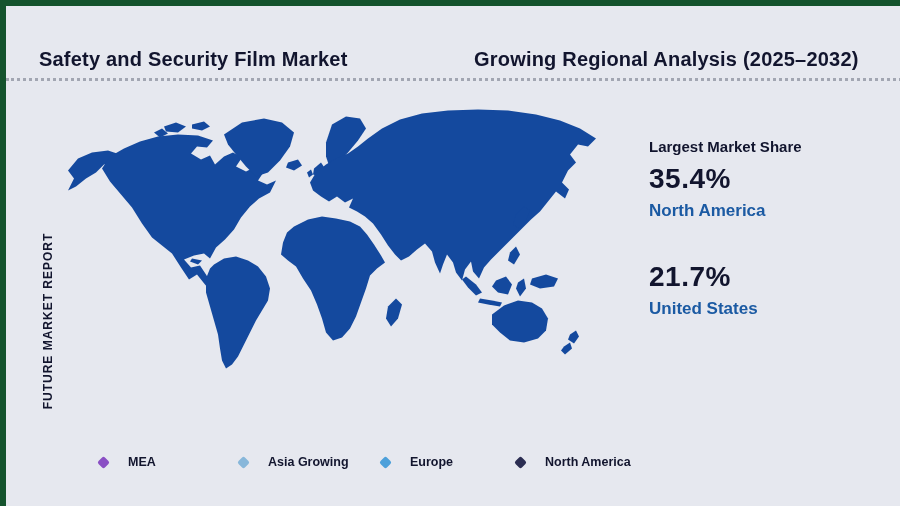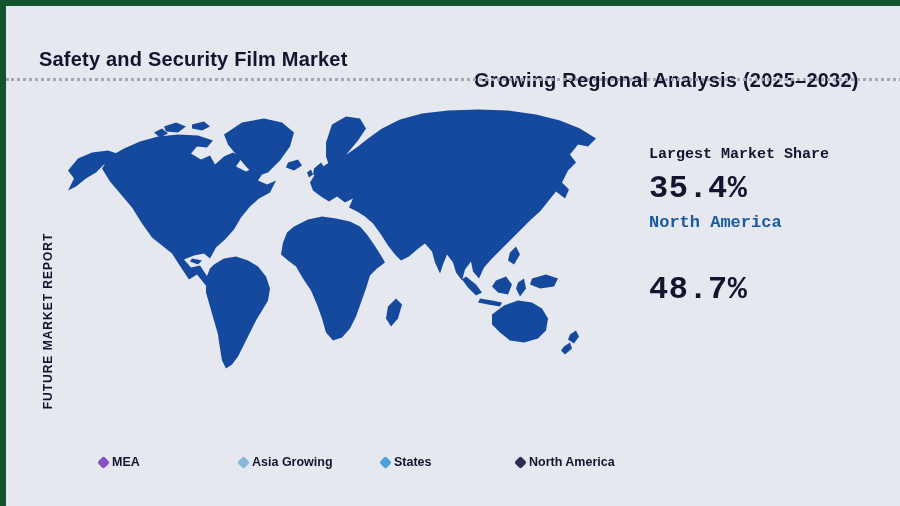--- a/index.html
+++ b/index.html
@@ -3,34 +3,34 @@
 <meta charset="utf-8">
 <style>
   html,body{margin:0;padding:0;background:#c9cbd3;}
   .frame{
     position:relative;width:896px;height:502px;margin:0 auto;
     background:#e6e8ef;border:6px solid #14532d;overflow:hidden;
     font-family:"Liberation Sans",sans-serif;color:#12152e;
   }
   .title{position:absolute;top:42px;font-size:20px;font-weight:800;letter-spacing:.2px;white-space:nowrap;}
   .title-left{left:33px;}
-  .title-right{left:468px;margin-top:21px;}
+  .title-right{left:468px;}
   .dotted-divider{position:absolute;top:72px;left:0;width:100%;border-top:3px dotted #a2a6b2;}
   .brand{
     position:absolute;top:315px;left:42px;transform:translate(-50%,-50%) rotate(-90deg);
     transform-origin:center;white-space:nowrap;font-size:12px;font-weight:800;letter-spacing:1px;
   }
   .map-wrap{position:absolute;left:58px;top:98px;width:545px;height:295px;}
-  .stats{position:absolute;left:643px;top:140px;width:240px;font-family:Liberation Mono, monospace;}
+  .stats{position:absolute;left:643px;top:132px;width:240px;}
   .stat-block{margin-bottom:42px;}
   .stat-label{font-size:15px;font-weight:800;margin-bottom:10px;white-space:nowrap;}
-  .stat-value{font-size:32px;font-weight:800;letter-spacing:.5px;line-height:1;margin-bottom:8px;}
+  .stat-value{font-size:28px;font-weight:800;letter-spacing:.5px;line-height:1;margin-bottom:8px;}
   .stat-region{font-size:17px;font-weight:800;color:#1b5aa3;white-space:nowrap;}
   .legend{position:absolute;left:0;top:446px;width:100%;height:24px;}
-  .legend-item{position:absolute;display:flex;align-items:center;gap:4px;height:20px;}
+  .legend-item{position:absolute;display:flex;align-items:center;gap:20px;height:20px;}
   .legend-item:nth-child(1){left:93px;}
   .legend-item:nth-child(2){left:233px;}
   .legend-item:nth-child(3){left:375px;}
   .legend-item:nth-child(4){left:510px;}
   .legend-item:nth-child(5){left:650px;}
   .legend-dot{width:9px;height:9px;border-radius:2px;transform:rotate(45deg);flex:0 0 auto;}
   .legend-label{font-size:12.5px;font-weight:800;white-space:nowrap;}
 </style>
 </head>
 <body>
@@ -96,36 +96,37 @@
     </svg>
   </div>
 
   <div class="stats">
     <div class="stat-block">
       <div class="stat-label">Largest Market Share</div>
       <div class="stat-value">35.4%</div>
       <div class="stat-region">North America</div>
     </div>
     <div class="stat-block">
-      <div class="stat-value">48.7%</div>
+      <div class="stat-value">21.7%</div>
+      <div class="stat-region">United States</div>
     </div>
   </div>
 
   <div class="legend">
     <div class="legend-item">
       <span class="legend-dot" style="background: rgb(138, 79, 196);"></span>
       <span class="legend-label">MEA</span>
     </div>
     <div class="legend-item">
       <span class="legend-dot" style="background: rgb(136, 183, 218);"></span>
       <span class="legend-label">Asia Growing</span>
     </div>
     <div class="legend-item">
       <span class="legend-dot" style="background: rgb(77, 160, 218);"></span>
-      <span class="legend-label">States</span>
+      <span class="legend-label">Europe</span>
     </div>
     <div class="legend-item">
       <span class="legend-dot" style="background: rgb(43, 45, 82);"></span>
       <span class="legend-label">North America</span>
     </div>
   </div>
 
 </div>
 
 </body></html>

